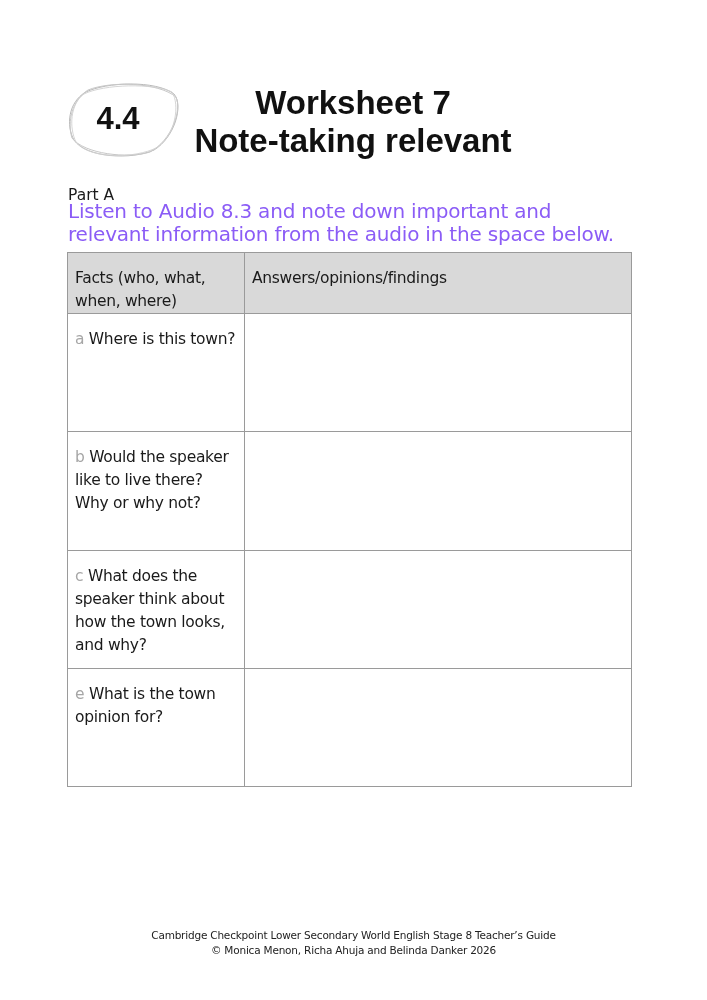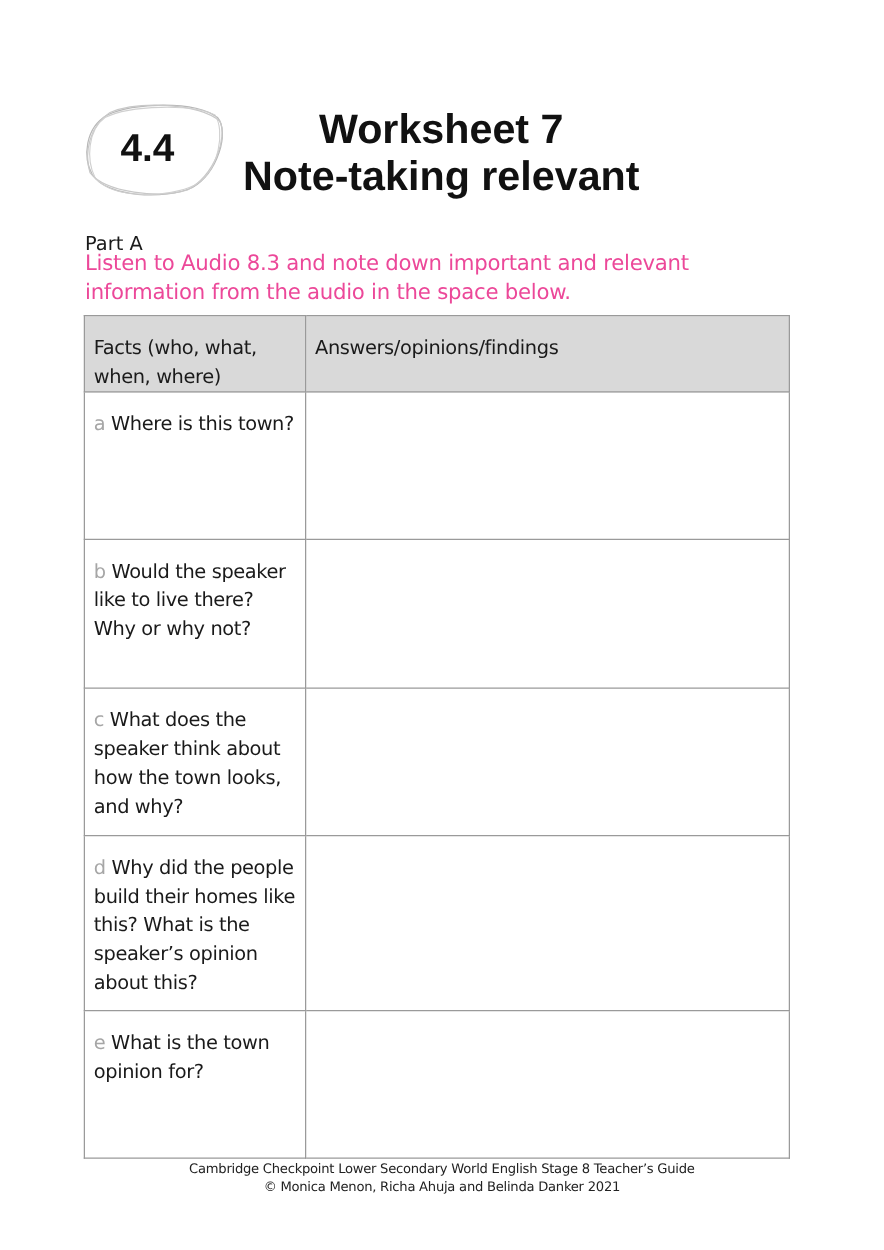--- a/index.html
+++ b/index.html
@@ -10,22 +10,22 @@
     .badge-num { position: absolute; left: 0; top: 0; width: 104px; height: 78px;
                  display: flex; align-items: center; justify-content: center;
                  font-family: "Liberation Sans", sans-serif; font-weight: bold;
                  font-size: 31px; color: #111; }
     .title { position: absolute; left: 180px; top: 84px; width: 346px; text-align: center;
              font-family: "Liberation Sans", sans-serif; font-weight: bold; font-size: 33px;
              line-height: 38px; color: #111; }
     .part { position: absolute; left: 68px; top: 186px; font-family: "DejaVu Sans", sans-serif;
             font-size: 15.5px; color: #1a1a1a; }
     .instr { position: absolute; left: 68px; top: 200px; width: 560px;
-             font-family: "DejaVu Sans", sans-serif; font-size: 17px; line-height: 23px;
-             color: #ec4899; letter-spacing: -0.2px; }
+             font-family: "DejaVu Sans", sans-serif; font-size: 20px; line-height: 23px;
+             color: #8b5cf6; letter-spacing: -0.2px; }
     table.notes { position: absolute; left: 67px; top: 252px; width: 565px;
                   border-collapse: collapse; table-layout: fixed; }
     table.notes td, table.notes th { border: 1.3px solid #9a9a9a; vertical-align: top;
                   text-align: left; padding: 14px 6px 0 7px;
                   font-family: "DejaVu Sans", sans-serif; font-size: 15.5px; line-height: 23px;
                   font-weight: normal; color: #1a1a1a; letter-spacing: -0.3px; }
     table.notes th { background: #d9d9d9; height: 43px; }
     .col1 { width: 163px; }
     .letter { color: #a6a6a6; }
     .answer { }
@@ -66,27 +66,23 @@
         <td class="answer"></td>
       </tr>
       <tr style="height: 119px;">
         <td class="col1"><span class="letter">b</span> <span>Would the speaker like to live there? Why or why not?</span></td>
         <td class="answer"></td>
       </tr>
       <tr style="height: 118px;">
         <td class="col1"><span class="letter">c</span> <span>What does the speaker think about how the town looks, and why?</span></td>
         <td class="answer"></td>
       </tr>
-      <tr style="height: 140px;">
-        <td class="col1"><span class="letter">d</span> <span>Why did the people build their homes like this? What is the speaker’s opinion about this?</span></td>
-        <td class="answer"></td>
-      </tr>
       <tr style="height: 118px;">
         <td class="col1"><span class="letter">e</span> <span>What is the town opinion for?</span></td>
         <td class="answer"></td>
       </tr>
     </tbody>
 </table>
 
 <div class="footer">
   <div>Cambridge Checkpoint Lower Secondary World English Stage 8 Teacher’s Guide</div>
-  <div>© Monica Menon, Richa Ahuja and Belinda Danker 2021</div>
+  <div>© Monica Menon, Richa Ahuja and Belinda Danker 2026</div>
 </div>
 
 </body></html>

